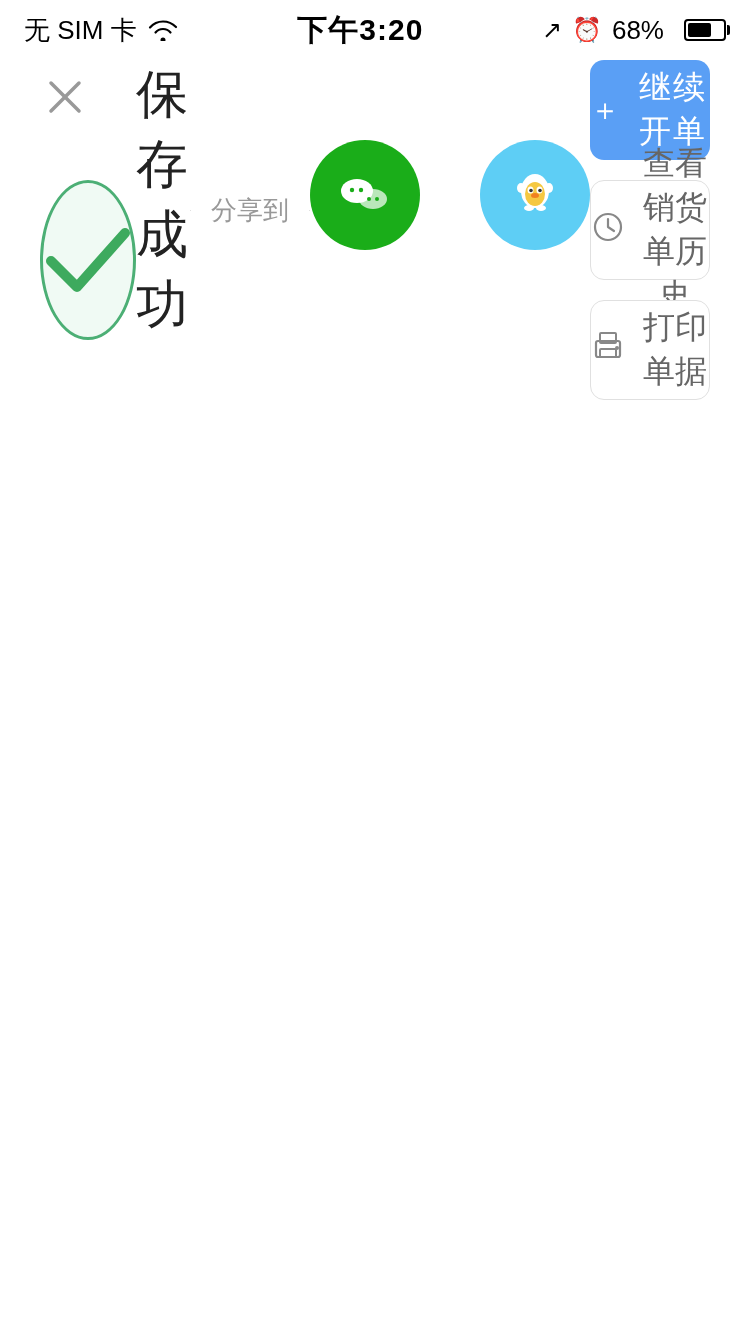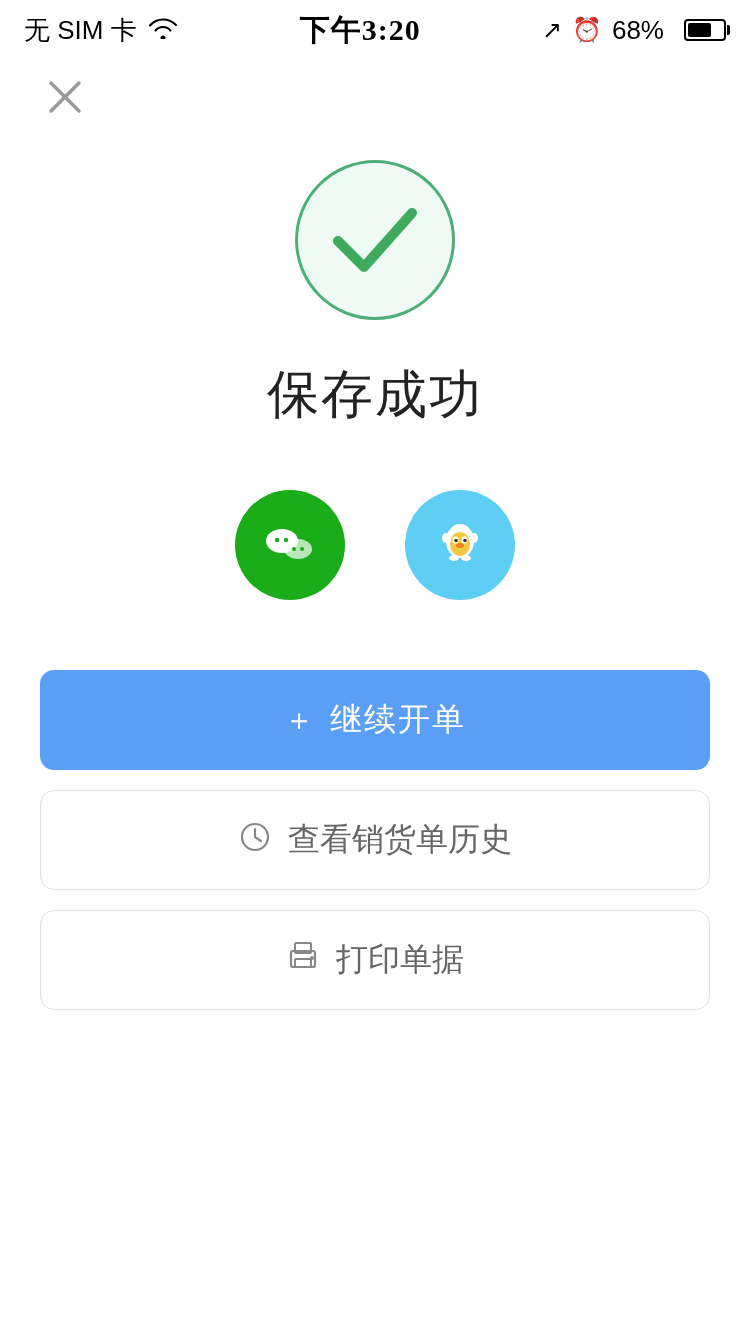--- a/index.html
+++ b/index.html
@@ -19,35 +19,34 @@
       width: 100%;
       height: 60px;
       display: flex;
       align-items: center;
       justify-content: space-between;
       padding: 0 24px;
       background: #ffffff;
     }
     .status-left {
       display: flex;
-      align-items: center;
+      align-items: flex-end;
       gap: 10px;
       font-size: 26px;
       color: #000;
       font-weight: 500;
     }
     .status-left .wifi-icon svg {
       width: 32px; height: 22px;
     }
     .status-center {
       font-size: 30px;
       font-weight: 600;
       color: #000;
       letter-spacing: 1px;
-      font-family: Liberation Serif, serif;
     }
     .status-right {
       display: flex;
       align-items: center;
       gap: 10px;
       font-size: 26px;
       color: #000;
     }
     .battery-block {
       display: flex;
@@ -78,21 +77,20 @@
       height: 100%;
       background: #000;
       border-radius: 2px;
     }
 
     
     .main-content {
       width: 100%;
       padding: 0 40px;
       display: flex;
-      flex-direction: column;
       align-items: center;
     }
 
     
     .close-btn {
       position: absolute;
       top: 72px;
       left: 40px;
       width: 50px;
       height: 50px;
@@ -238,20 +236,25 @@
 <div class="main-content">
 
   <div class="success-circle">
     <svg width="90" height="75" viewBox="0 0 90 75" fill="none" xmlns="http://www.w3.org/2000/svg">
       <polyline points="8,38 34,64 82,10" stroke="#3daa5e" stroke-width="10" stroke-linecap="round" stroke-linejoin="round" fill="none"></polyline>
     </svg>
   </div>
 
   <div class="success-title">保存成功</div>
 
+  <div class="share-divider">
+    <div class="divider-line"></div>
+    <span class="divider-label">分享到</span>
+    <div class="divider-line"></div>
+  </div>
 
   <div class="share-icons">
 
     <div class="share-btn wechat">
       <svg width="64" height="64" viewBox="0 0 64 64" fill="none" xmlns="http://www.w3.org/2000/svg">
 
         <ellipse cx="24" cy="28" rx="16" ry="12" fill="white"></ellipse>
         <ellipse cx="40" cy="36" rx="14" ry="10" fill="rgba(255,255,255,0.7)"></ellipse>
 
         <circle cx="19" cy="27" r="2.2" fill="#1aad19"></circle>

